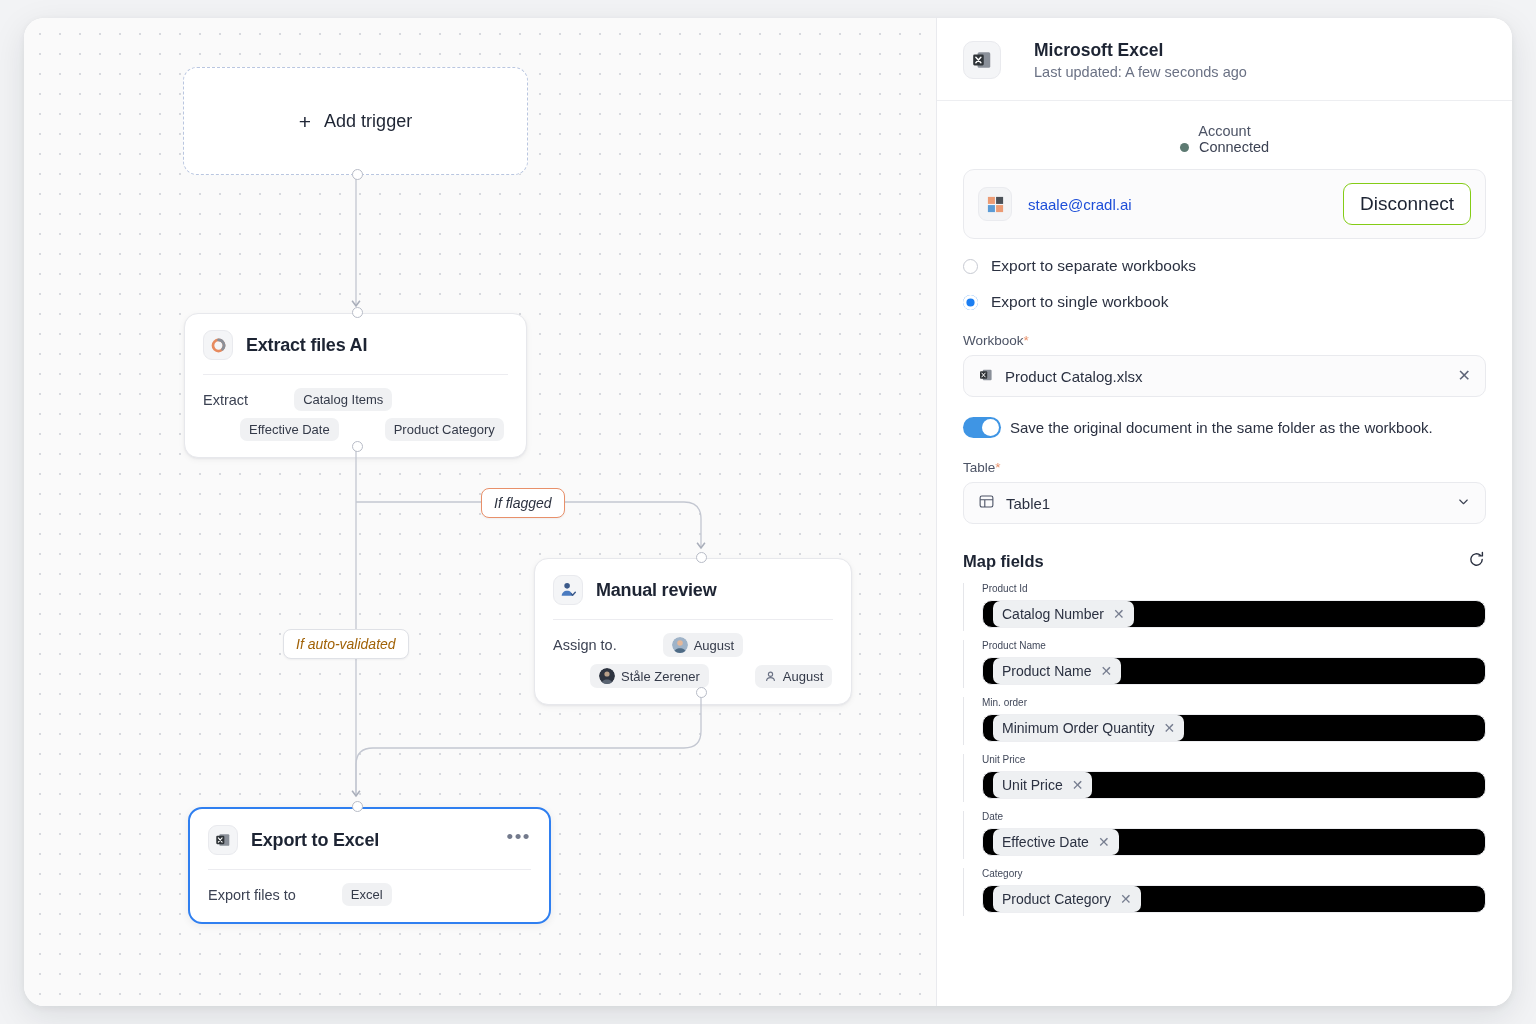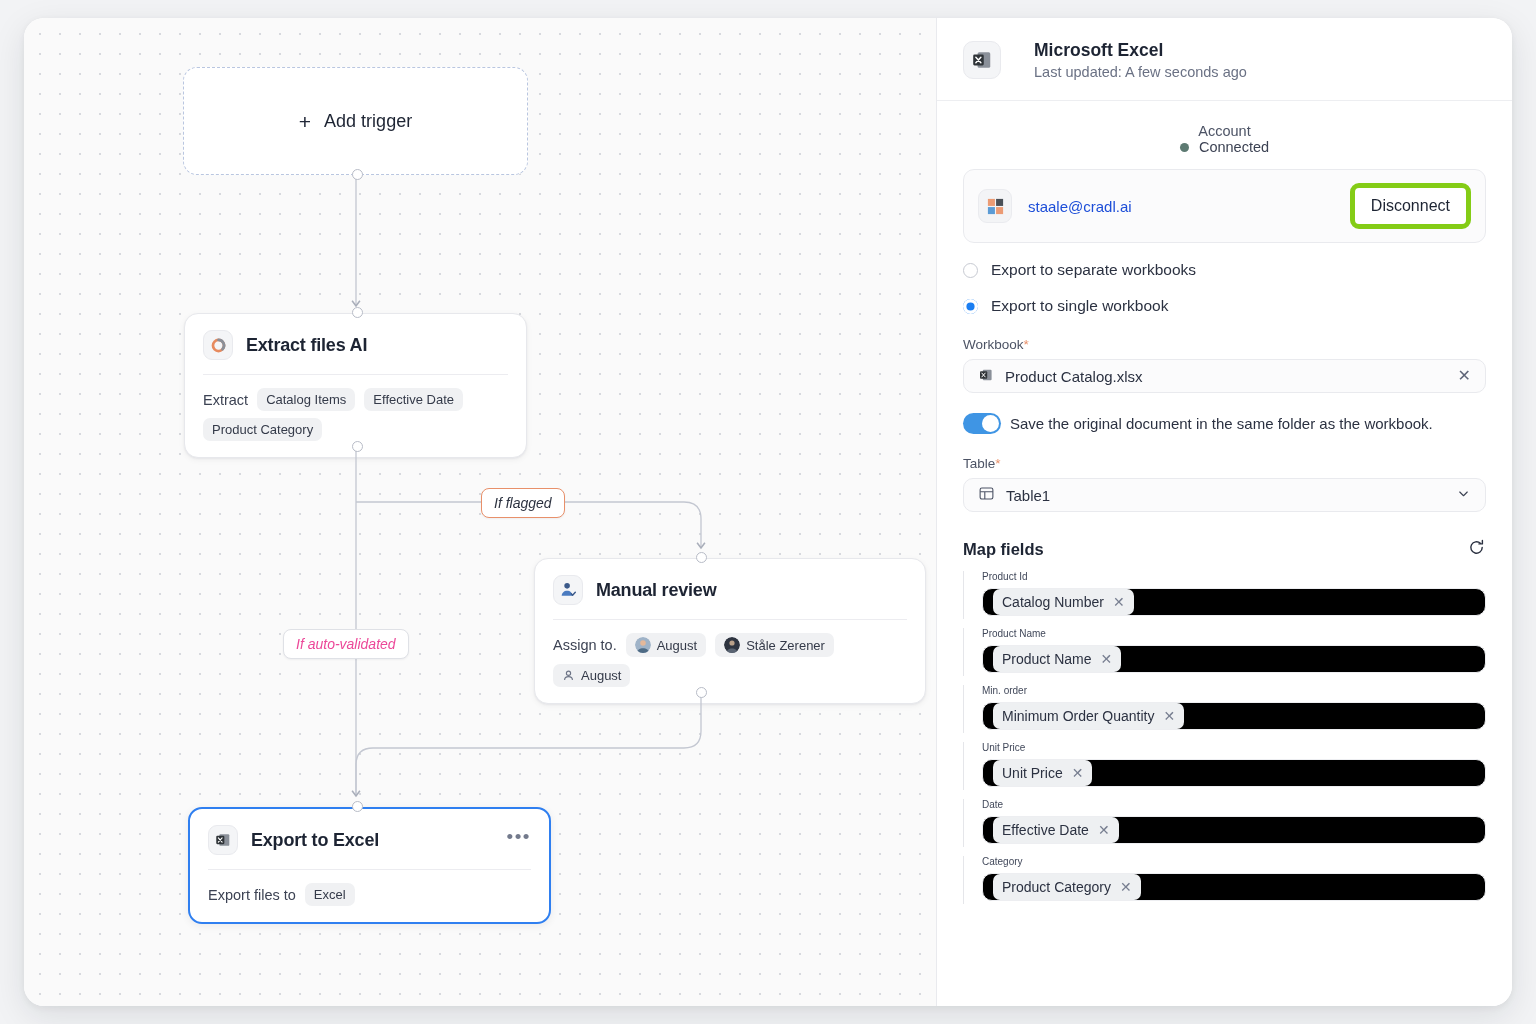--- a/index.html
+++ b/index.html
@@ -57,40 +57,40 @@
   .node-sep { height: 1px; background: #ececf0; margin: 0 18px; }
   .node-body {
     padding: 13px 18px 16px 18px;
     display: flex; flex-wrap: wrap; align-items: center;
     gap: 7px 9px;
     font-size: 14.5px; color: #3c4253;
   }
   .chip {
     background: #f0f1f3; border-radius: 7px;
     padding: 4px 9px; font-size: 13px; color: #343a49;
-    display: inline-flex; align-items: center; gap: 6px;
+    display: inline-flex; align-items: center; gap: 6px; margin-left: 37px;
   }
   .dots-btn {
     margin-left: auto; color: #737a8c; font-size: 19px;
     letter-spacing: 1.5px; line-height: 10px; padding-bottom: 6px;
   }
 
   
   #trigger {
     left: 159px; top: 49px; width: 345px; height: 108px;
     border: 1.6px dashed #b9c6e0; border-radius: 14px;
     background: #ffffff; box-shadow: none;
     display: flex; align-items: center; justify-content: center;
     gap: 13px;
   }
   #trigger .plus { font-size: 21px; color: #222838; line-height: 1; }
   #trigger .lbl  { font-size: 18px; color: #1d2433; font-weight: 500; }
 
   #node-extract { left: 160px; top: 295px; width: 343px; }
-  #node-review  { left: 510px; top: 540px; width: 392px; }
+  #node-review  { left: 510px; top: 540px; width: 318px; }
   #node-export  {
     left: 164px; top: 789px; width: 363px;
     border: 2px solid #2f7ff0;
     box-shadow: 0 2px 8px rgba(22,28,45,.07);
   }
 
   
   .port {
     position: absolute; width: 11px; height: 11px; border-radius: 50%;
     background: #fff; border: 1.4px solid #b8bcc7; z-index: 4;
@@ -99,21 +99,21 @@
   
   .edge-label {
     position: absolute; z-index: 5;
     background: #fff; border-radius: 8px;
     font-size: 14px; padding: 6px 12px;
     box-shadow: 0 1px 2px rgba(22,28,45,.05);
     white-space: nowrap;
     font-style: italic;
   }
   .edge-label.flagged { border: 1px solid #e8906a; color: #2c3240; left: 457px; top: 470px; }
-  .edge-label.auto    { border: 1px solid #dfe1e6; color: #ec4899; left: 259px; top: 611px; }
+  .edge-label.auto    { border: 1px solid #dfe1e6; color: #a16207; left: 259px; top: 611px; }
 
   svg.wires { position: absolute; inset: 0; width: 100%; height: 100%; z-index: 1; }
 
   
   .av { width: 16px; height: 16px; border-radius: 50%; flex: none; display:block; }
 
   
   #panel {
     width: 576px; height: 100%;
     background: #fff;
@@ -148,40 +148,40 @@
     display: flex; align-items: center; gap: 16px;
     padding: 13px 14px;
   }
   .ms-icon {
     width: 34px; height: 34px; border-radius: 9px; flex: none;
     background: #f3f4f6; border: 1px solid #eaebef;
     display: flex; align-items: center; justify-content: center;
   }
   .acct-mail { font-size: 15px; color: #1d4ed8; flex: 1; }
   .btn-outline {
-    border: 5px solid #84cc16; background: #fff; border-radius: 9px;
-    padding: 9px 16px; font-size: 16px; color: #1d2433;
+    border: 1px solid #84cc16; background: #fff; border-radius: 9px;
+    padding: 9px 16px; font-size: 19px; color: #1d2433;
     font-family: inherit; cursor: pointer;
   }
 
   .radio-row { display: flex; align-items: center; gap: 13px; margin-top: 18px; font-size: 15.5px; color: #2b3141; }
   .radio {
     width: 15px; height: 15px; border-radius: 50%;
     border: 1.5px solid #c7cad2; background: #fff; flex: none;
   }
   .radio.on {
     border: none; background: #1b7ef2;
     box-shadow: inset 0 0 0 3.4px #fff;
   }
 
   .field-label { font-size: 13.5px; color: #4c5365; margin-bottom: 7px; }
   .req { color: #e8906a; }
   .input-box {
     border: 1px solid #e9eaee; border-radius: 10px; background: #fbfbfc;
-    height: 34px; display: flex; align-items: center; gap: 11px;
+    height: 42px; display: flex; align-items: center; gap: 11px;
     padding: 0 14px; font-size: 15px; color: #2b3141;
   }
   .input-box .val { flex: 1; }
   .x-btn { color: #5f6578; font-size: 16px; line-height: 1; cursor: pointer; }
 
   .toggle-row { display: flex; align-items: center; gap: 9px; margin-top: 20px; }
   .toggle {
     width: 38px; height: 21px; border-radius: 11px; background: #3f95e4;
     position: relative; flex: none;
   }

